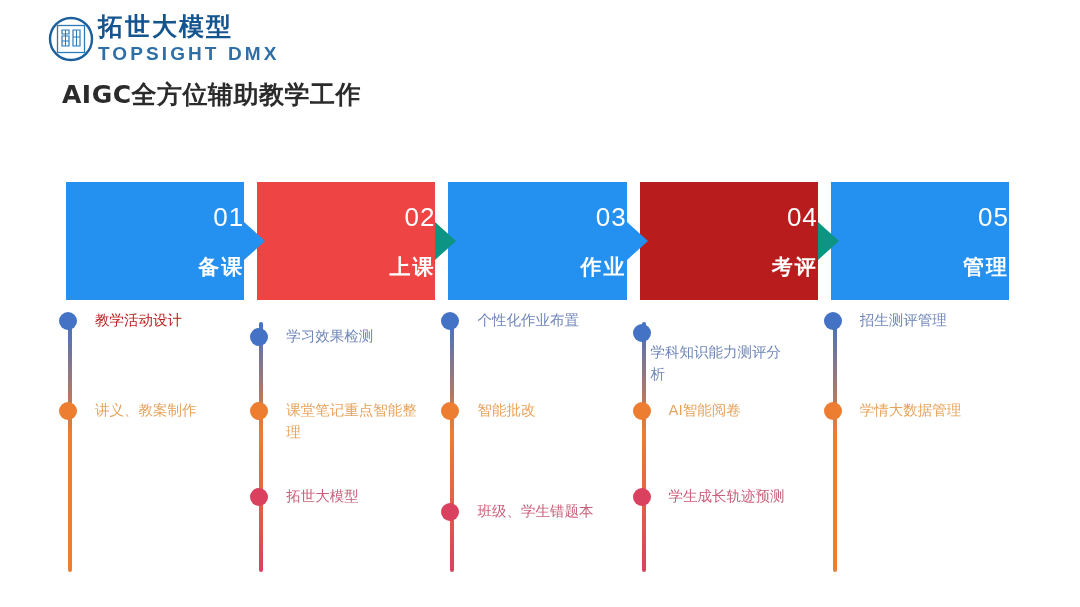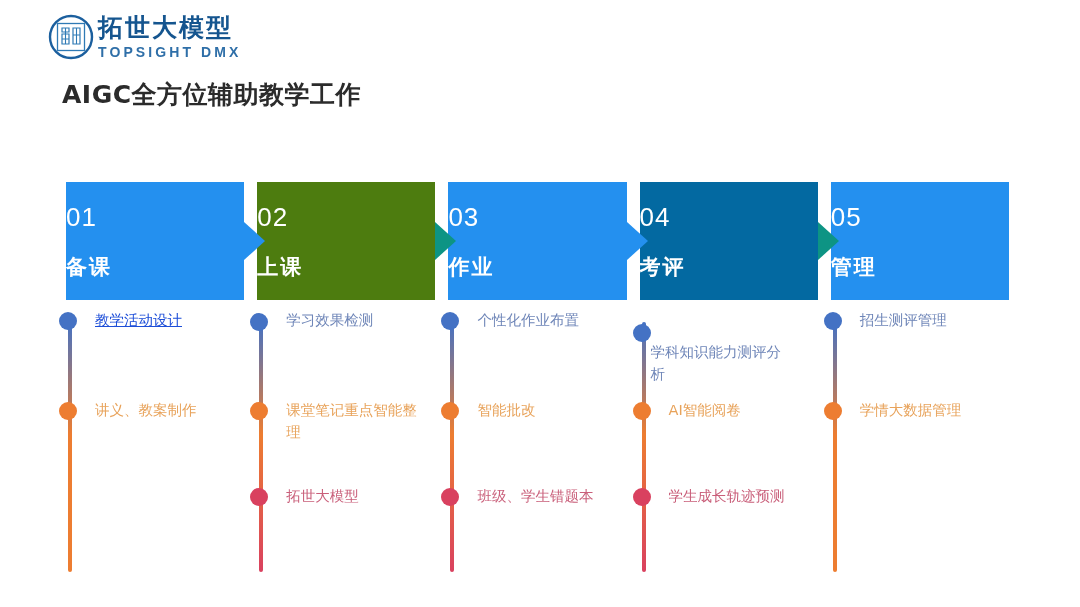--- a/index.html
+++ b/index.html
@@ -37,21 +37,21 @@
     line-height: 1;
   }
   .brand-cn {
     font-size: 25px;
     font-weight: bold;
     color: #15558f;
     letter-spacing: 2px;
     font-family: "DejaVu Sans", "Liberation Sans", sans-serif;
   }
   .brand-en {
-    font-size: 14px;
+    font-size: 19px;
     font-weight: bold;
     color: #2f6fa8;
     letter-spacing: 3.1px;
     margin-top: 5px;
   }
 
   
   .page-title {
     position: absolute;
     left: 62px;
@@ -71,21 +71,21 @@
     width: 950px;
     height: 118px;
     display: flex;
   }
   .chev {
     position: relative;
     flex: 1 1 0;
     margin-right: 6px;
     display: flex;
     flex-direction: column;
-    align-items: flex-start;
+    align-items: flex-end;
     justify-content: center;
     color: #ffffff;
     margin-left: 7px;
   }
   .chev:last-child { margin-right: 0; }
   .chev .arrow {
     position: absolute;
     right: -21px;
     top: 50%;
     transform: translateY(-50%);
@@ -176,60 +176,60 @@
 <div class="page-title">AIGC全方位辅助教学工作</div>
 
 <div class="band">
 
   <div class="chev" style="background: rgb(36, 144, 239);">
     <span class="chev-num">01</span>
     <span class="chev-label">备课</span>
     <span class="arrow" style="color: rgb(36, 144, 239);"></span>
   </div>
 
-  <div class="chev" style="background: #4d7c0f;">
+  <div class="chev" style="background: #ef4444;">
     <span class="chev-num">02</span>
     <span class="chev-label">上课</span>
     <span class="arrow" style="color: rgb(13, 148, 132);"></span>
   </div>
 
   <div class="chev" style="background: rgb(36, 144, 239);">
     <span class="chev-num">03</span>
     <span class="chev-label">作业</span>
     <span class="arrow" style="color: rgb(36, 144, 239);"></span>
   </div>
 
-  <div class="chev" style="background: #0369a1;">
+  <div class="chev" style="background: #b91c1c;">
     <span class="chev-num">04</span>
     <span class="chev-label">考评</span>
     <span class="arrow" style="color: rgb(13, 148, 132);"></span>
   </div>
 
   <div class="chev" style="background: rgb(36, 144, 239);">
     <span class="chev-num">05</span>
     <span class="chev-label">管理</span>
   </div>
 
 </div>
 
 <div class="columns">
     <div class="col">
       <div class="track" style="height: 250px; background: linear-gradient(rgb(68, 114, 196) 0%, rgb(237, 125, 49) 45%, rgb(237, 125, 49) 100%);"></div>
       <div class="node" style="top: 0px;">
         <span class="dot" style="background: rgb(68, 114, 196);"></span>
-        <span class="node-text" style="color: #1d4ed8; text-decoration: underline;">教学活动设计</span>
+        <span class="node-text" style="color: #b91c1c;">教学活动设计</span>
       </div>
       <div class="node" style="top: 90px;">
         <span class="dot" style="background: rgb(237, 125, 49);"></span>
         <span class="node-text" style="color: rgb(232, 163, 91);">讲义、教案制作</span>
       </div>
     </div>
     <div class="col">
       <div class="track" style="height: 250px; background: linear-gradient(rgb(68, 114, 196) 0%, rgb(237, 125, 49) 45%, rgb(217, 65, 95) 100%);"></div>
-      <div class="node" style="top: 0px; align-items: center;">
+      <div class="node" style="top: 16px;">
         <span class="dot" style="background: rgb(68, 114, 196);"></span>
         <span class="node-text" style="color: rgb(111, 134, 184);">学习效果检测</span>
       </div>
       <div class="node" style="top: 90px;">
         <span class="dot" style="background: rgb(237, 125, 49);"></span>
         <span class="node-text" style="color: rgb(232, 163, 91);">课堂笔记重点智能整理</span>
       </div>
       <div class="node" style="top: 176px;">
         <span class="dot" style="background: rgb(217, 65, 95);"></span>
         <span class="node-text" style="color: rgb(201, 95, 122);">拓世大模型</span>
@@ -238,21 +238,21 @@
     <div class="col">
       <div class="track" style="height: 250px; background: linear-gradient(rgb(68, 114, 196) 0%, rgb(237, 125, 49) 45%, rgb(217, 65, 95) 100%);"></div>
       <div class="node" style="top: 0px;">
         <span class="dot" style="background: rgb(68, 114, 196);"></span>
         <span class="node-text" style="color: rgb(111, 134, 184);">个性化作业布置</span>
       </div>
       <div class="node" style="top: 90px;">
         <span class="dot" style="background: rgb(237, 125, 49);"></span>
         <span class="node-text" style="color: rgb(232, 163, 91);">智能批改</span>
       </div>
-      <div class="node" style="top: 176px;">
+      <div class="node" style="top: 191px;">
         <span class="dot" style="background: rgb(217, 65, 95);"></span>
         <span class="node-text" style="color: rgb(201, 95, 122);">班级、学生错题本</span>
       </div>
     </div>
     <div class="col">
       <div class="track" style="height: 250px; background: linear-gradient(rgb(68, 114, 196) 0%, rgb(237, 125, 49) 45%, rgb(217, 65, 95) 100%);"></div>
       <div class="node" style="top: 12px; flex-direction: column;">
         <span class="dot" style="background: rgb(68, 114, 196);"></span>
         <span class="node-text" style="color: rgb(111, 134, 184);">学科知识能力测评分析</span>
       </div>

